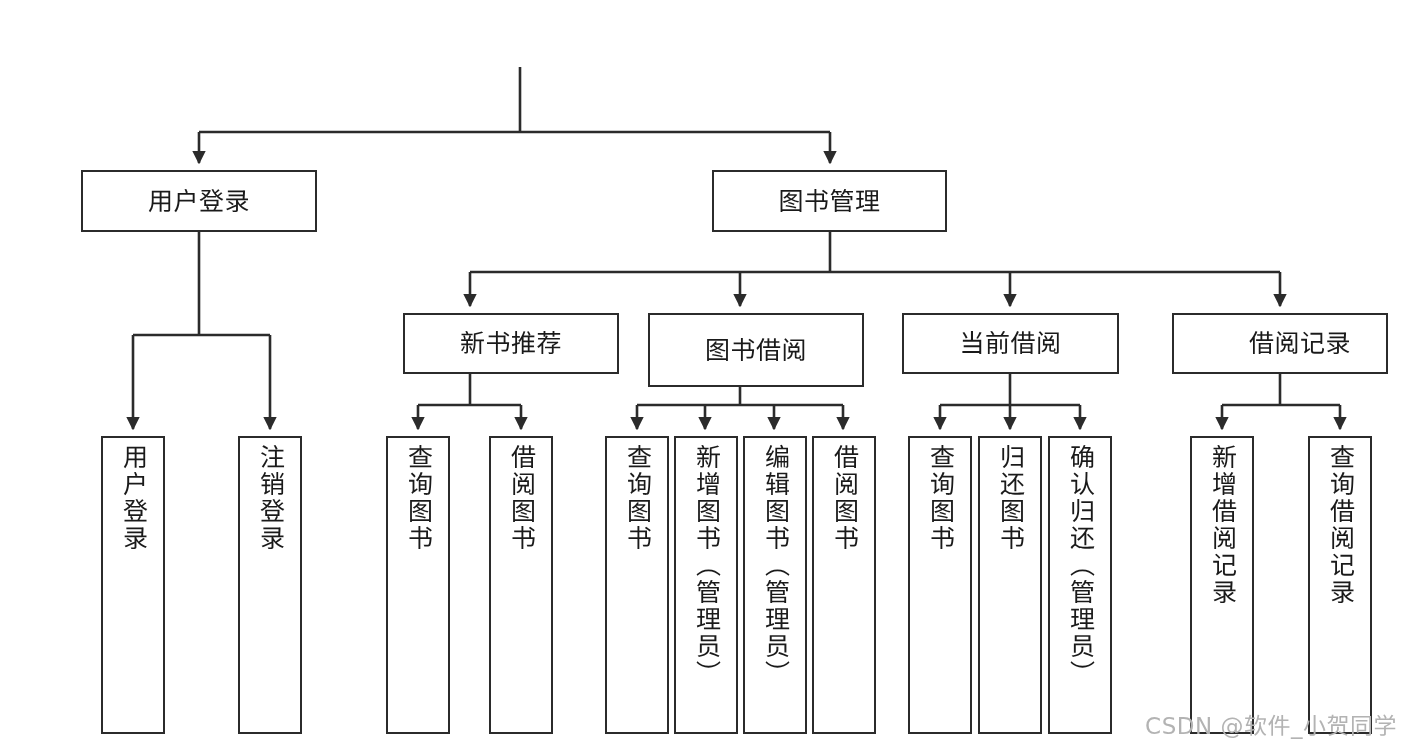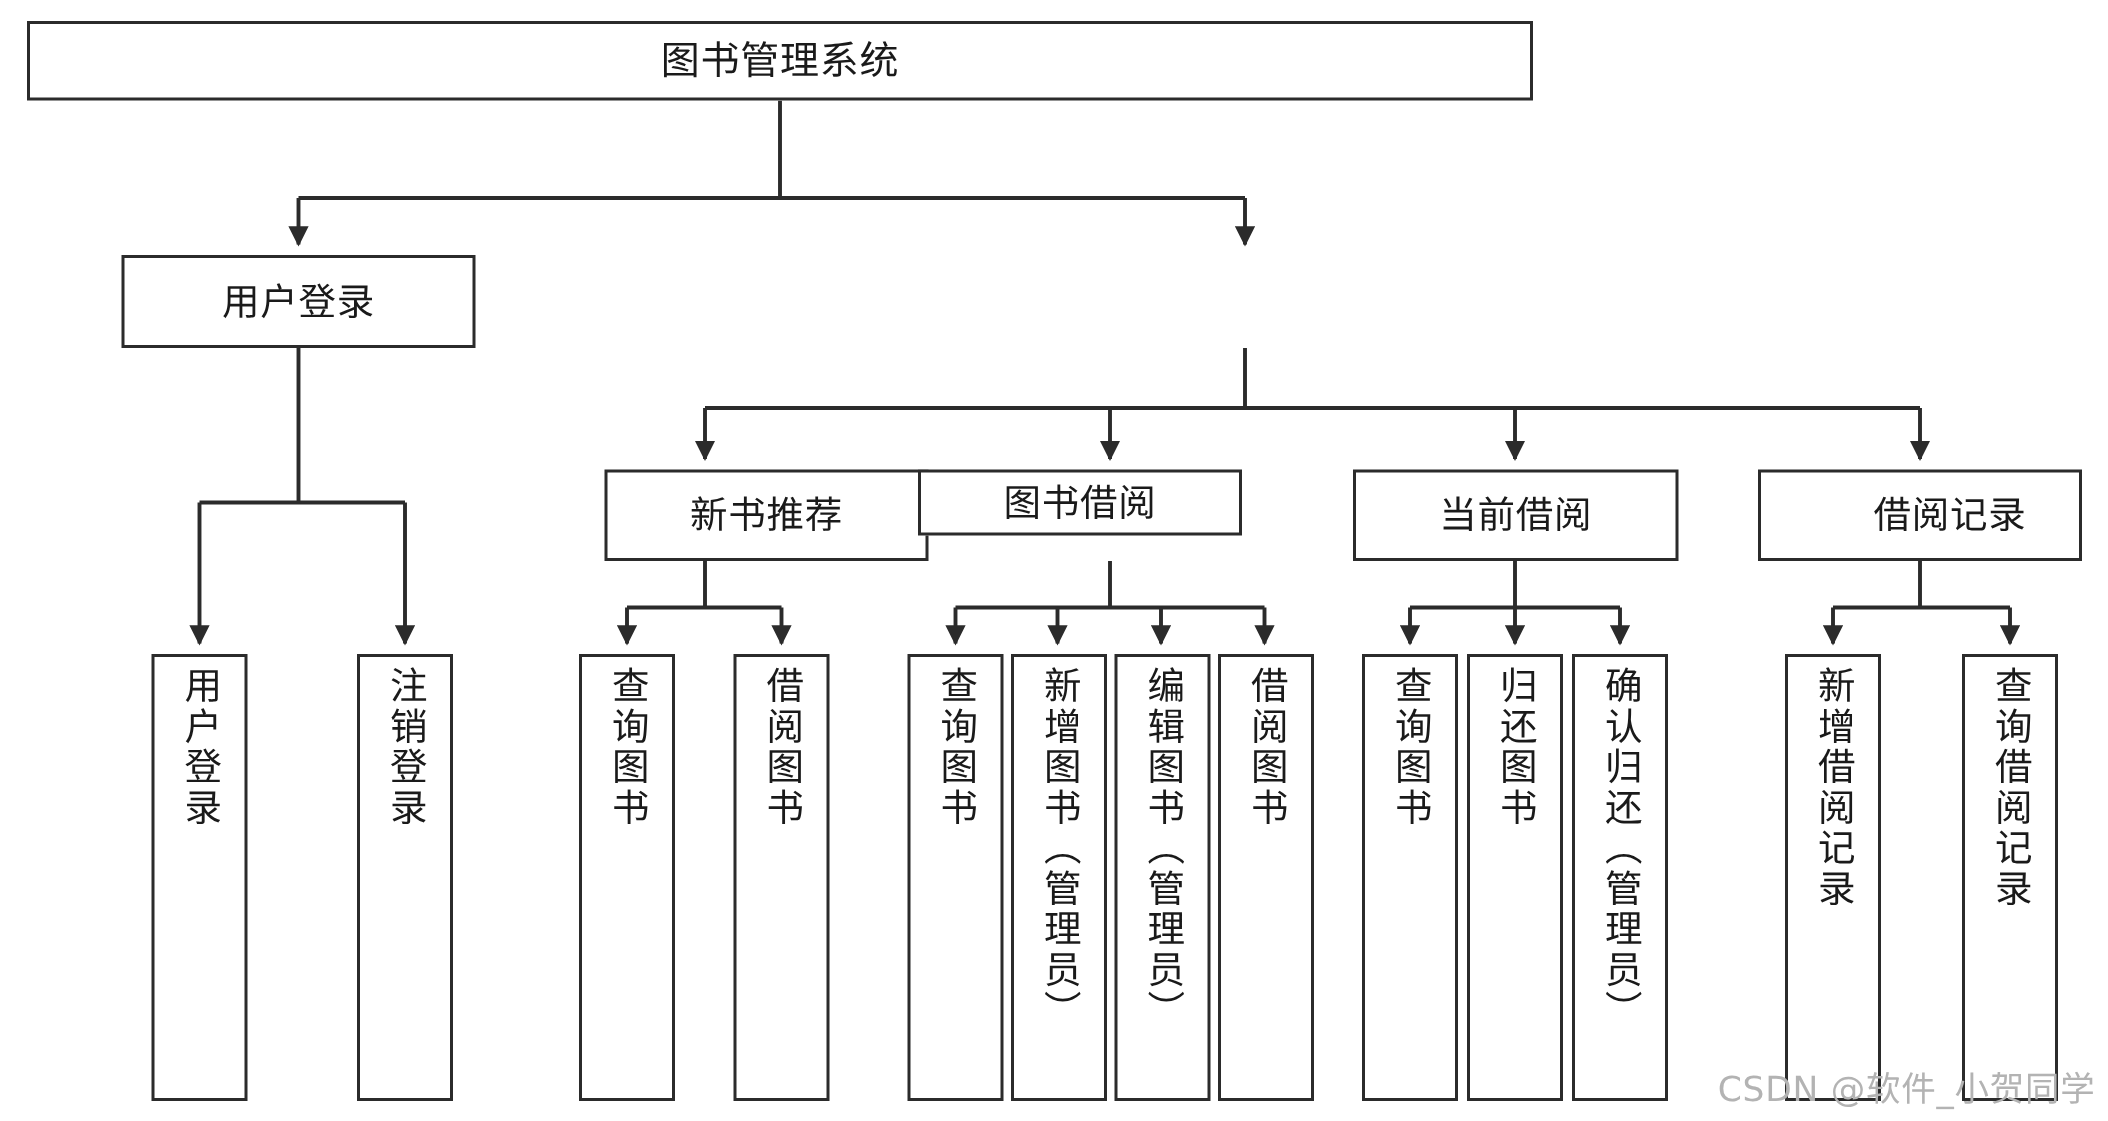--- a/index.html
+++ b/index.html
@@ -127,32 +127,32 @@
       <path d="M 1010 405 L 1010 429" marker-end="url(#arrow)"></path>
       <path d="M 1080 405 L 1080 429" marker-end="url(#arrow)"></path>
 
       <path d="M 1280 374 L 1280 405"></path>
       <path d="M 1222 405 L 1340 405"></path>
       <path d="M 1222 405 L 1222 429" marker-end="url(#arrow)"></path>
       <path d="M 1340 405 L 1340 429" marker-end="url(#arrow)"></path>
     </g>
   </svg>
 
-  <div class="node horiz root" style="left:18px; top:14px; width:1004px; height:53px;">
-    <span class="node-label">图书管理系统</span>
-  </div>
 
   <div class="node horiz" style="left:81px; top:170px; width:236px; height:62px;">
     <span class="node-label">用户登录</span>
   </div>
+  <div class="node horiz" style="left:712px; top:170px; width:235px; height:62px;">
+    <span class="node-label">图书管理</span>
+  </div>
 
   <div class="node horiz" style="left:362px; top:313px; width:216px; height:61px;margin-left:41px;">
     <span class="node-label">新书推荐</span>
   </div>
-  <div class="node horiz" style="left:612px; top:313px; width:216px; height:44px;">
+  <div class="node horiz" style="left:648px; top:313px; width:216px; height:74px;">
     <span class="node-label">图书借阅</span>
   </div>
   <div class="node horiz" style="left:902px; top:313px; width:217px; height:61px;">
     <span class="node-label">当前借阅</span>
   </div>
   <div class="node horiz" style="left:1172px; top:313px; width:216px; height:61px;padding-left:40px;">
     <span class="node-label">借阅记录</span>
   </div>
 
   <div class="node vert" style="left:101px; top:436px; width:64px; height:298px;">

